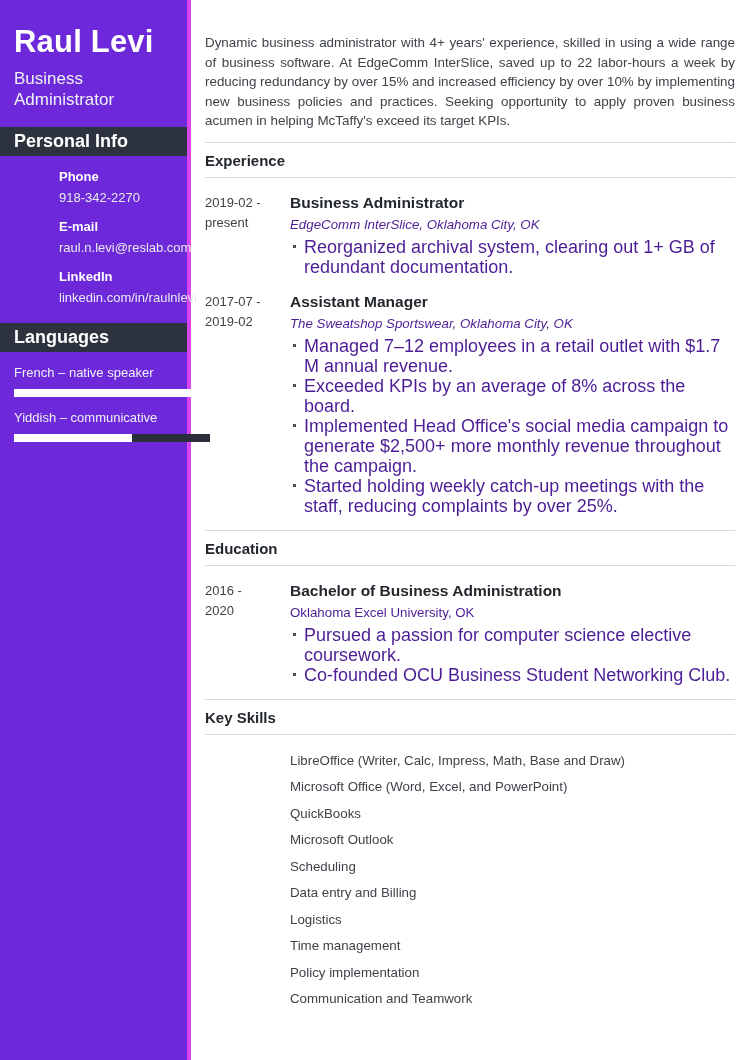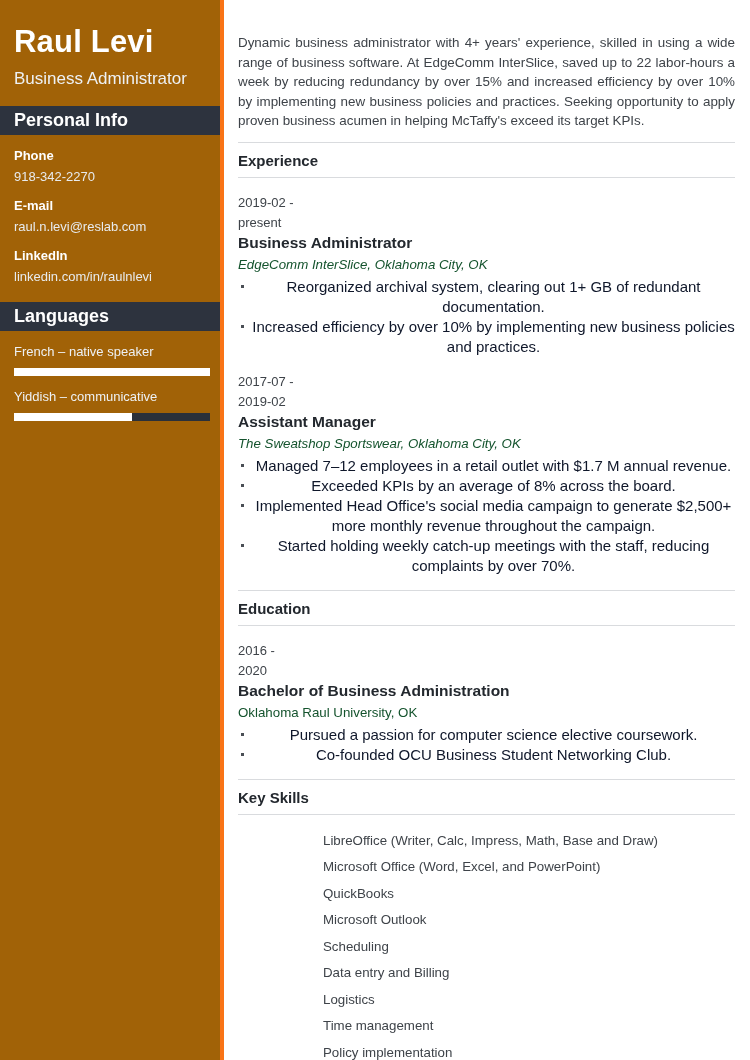--- a/index.html
+++ b/index.html
@@ -4,39 +4,39 @@
 <style>
   html,body { margin:0; padding:0; background:#fff; }
   .page {
     position:relative; width:750px; height:1060px; overflow:hidden;
     display:flex; background:#ffffff;
     font-family:"Liberation Sans", sans-serif;
     -webkit-font-smoothing:antialiased;
   }
   
   .sidebar {
-    width:224px; flex-shrink:0; box-sizing:border-box;
-    background:#a16207; border-right:4px solid #f97316;
+    width:191px; flex-shrink:0; box-sizing:border-box;
+    background:#6d28d9; border-right:4px solid #d946ef;
     color:#ffffff;
   }
   .candidate-name {
     margin:0; padding:24px 14px 0 14px;
     font-size:31px; font-weight:bold; color:#ffffff; line-height:36px;
     letter-spacing:0.2px;
   }
   .candidate-title {
     padding:8px 14px 0 14px;
     font-size:17px; color:#eef1f4; line-height:21px; font-weight:normal;
   }
   .band {
     margin-top:17px; background:#2d333e;
     padding:4px 14px 5px 14px;
     font-size:18px; font-weight:bold; color:#ffffff; line-height:20px;
   }
-  .contact-field { padding:13px 14px 0 14px; }
+  .contact-field { padding:13px 14px 0 32px;margin-left:27px; }
   .contact-label { font-size:13px; font-weight:bold; color:#ffffff; line-height:16px; }
   .contact-value { margin-top:5px; font-size:13px; color:#e8ebee; line-height:16px; }
   .language-item { padding:13px 14px 0 14px; }
   .language-label { font-size:13px; color:#eef1f4; line-height:16px; }
   .language-bar {
     margin-top:8px; width:196px; height:8px; background:#2a303a;
   }
   .language-bar-fill { height:100%; background:#ffffff; }
   
   .main {
@@ -47,38 +47,38 @@
   .summary {
     margin:0; font-size:13.4px; line-height:19.5px;
     text-align:justify; color:#3e4349;
   }
   .section { margin-top:11px; }
   .rule { border:none; border-top:1px solid #d9dbde; margin:0; height:0; }
   .section-heading {
     margin:7px 0 6px 0;
     font-size:15px; font-weight:bold; color:#23282e; line-height:21px;
   }
-  .entry { display:flex; margin-top:15px;flex-direction:column; }
+  .entry { display:flex; margin-top:15px; }
   .entry-dates {
     width:85px; flex-shrink:0;
     font-size:13px; color:#3e4349; line-height:20px;
   }
   .entry-body { flex:1; min-width:0; }
   .entry-title {
     font-size:15.5px; font-weight:bold; color:#23282e; line-height:20px;
   }
   .entry-subtitle {
-    margin-top:2px; font-size:13.3px; color:#14532d;
+    margin-top:2px; font-size:13.3px; color:#4c1d95;
     font-style:italic; line-height:20px;
   }
   .entry-subtitle.plain { font-style:normal; }
   .bullets { list-style:none; margin:2px 0 0 0; padding:0; }
   .bullets li {
     position:relative; padding-left:14px;
-    font-size:15px; color:#0f172a; line-height:20px;text-align:center;
+    font-size:18px; color:#4c1d95; line-height:20px;
   }
   .bullets li::before {
     content:""; position:absolute; left:3px; top:8.5px;
     width:3px; height:3px; background:#4a4f55;
   }
   .last-entry { margin-bottom:14px; }
   .skills-list { margin:12px 0 0 85px; padding-bottom:20px; }
   .skill-item {
     font-size:13.3px; color:#3e4349; line-height:20px; margin-top:6.5px;
   }
@@ -136,56 +136,55 @@
       <div class="entry">
         <div class="entry-dates">
           <div>2019-02 -</div>
           <div>present</div>
         </div>
         <div class="entry-body">
           <div class="entry-title">Business Administrator</div>
           <div class="entry-subtitle">EdgeComm InterSlice, Oklahoma City, OK</div>
           <ul class="bullets">
             <li>Reorganized archival system, clearing out 1+ GB of redundant documentation.</li>
-            <li>Increased efficiency by over 10% by implementing new business policies and practices.</li>
           </ul>
         </div>
       </div>
 
       <div class="entry last-entry">
         <div class="entry-dates">
           <div>2017-07 -</div>
           <div>2019-02</div>
         </div>
         <div class="entry-body">
           <div class="entry-title">Assistant Manager</div>
           <div class="entry-subtitle">The Sweatshop Sportswear, Oklahoma City, OK</div>
           <ul class="bullets">
             <li>Managed 7–12 employees in a retail outlet with $1.7 M annual revenue.</li>
             <li>Exceeded KPIs by an average of 8% across the board.</li>
             <li>Implemented Head Office's social media campaign to generate $2,500+ more monthly revenue throughout the campaign.</li>
-            <li>Started holding weekly catch-up meetings with the staff, reducing complaints by over 70%.</li>
+            <li>Started holding weekly catch-up meetings with the staff, reducing complaints by over 25%.</li>
           </ul>
         </div>
       </div>
     </section>
 
     <section class="section">
       <hr class="rule">
       <h2 class="section-heading">Education</h2>
       <hr class="rule">
 
       <div class="entry last-entry">
         <div class="entry-dates">
           <div>2016 -</div>
           <div>2020</div>
         </div>
         <div class="entry-body">
           <div class="entry-title">Bachelor of Business Administration</div>
-          <div class="entry-subtitle plain">Oklahoma Raul University, OK</div>
+          <div class="entry-subtitle plain">Oklahoma Excel University, OK</div>
           <ul class="bullets">
             <li>Pursued a passion for computer science elective coursework.</li>
             <li>Co-founded OCU Business Student Networking Club.</li>
           </ul>
         </div>
       </div>
     </section>
 
     <section class="section">
       <hr class="rule">

